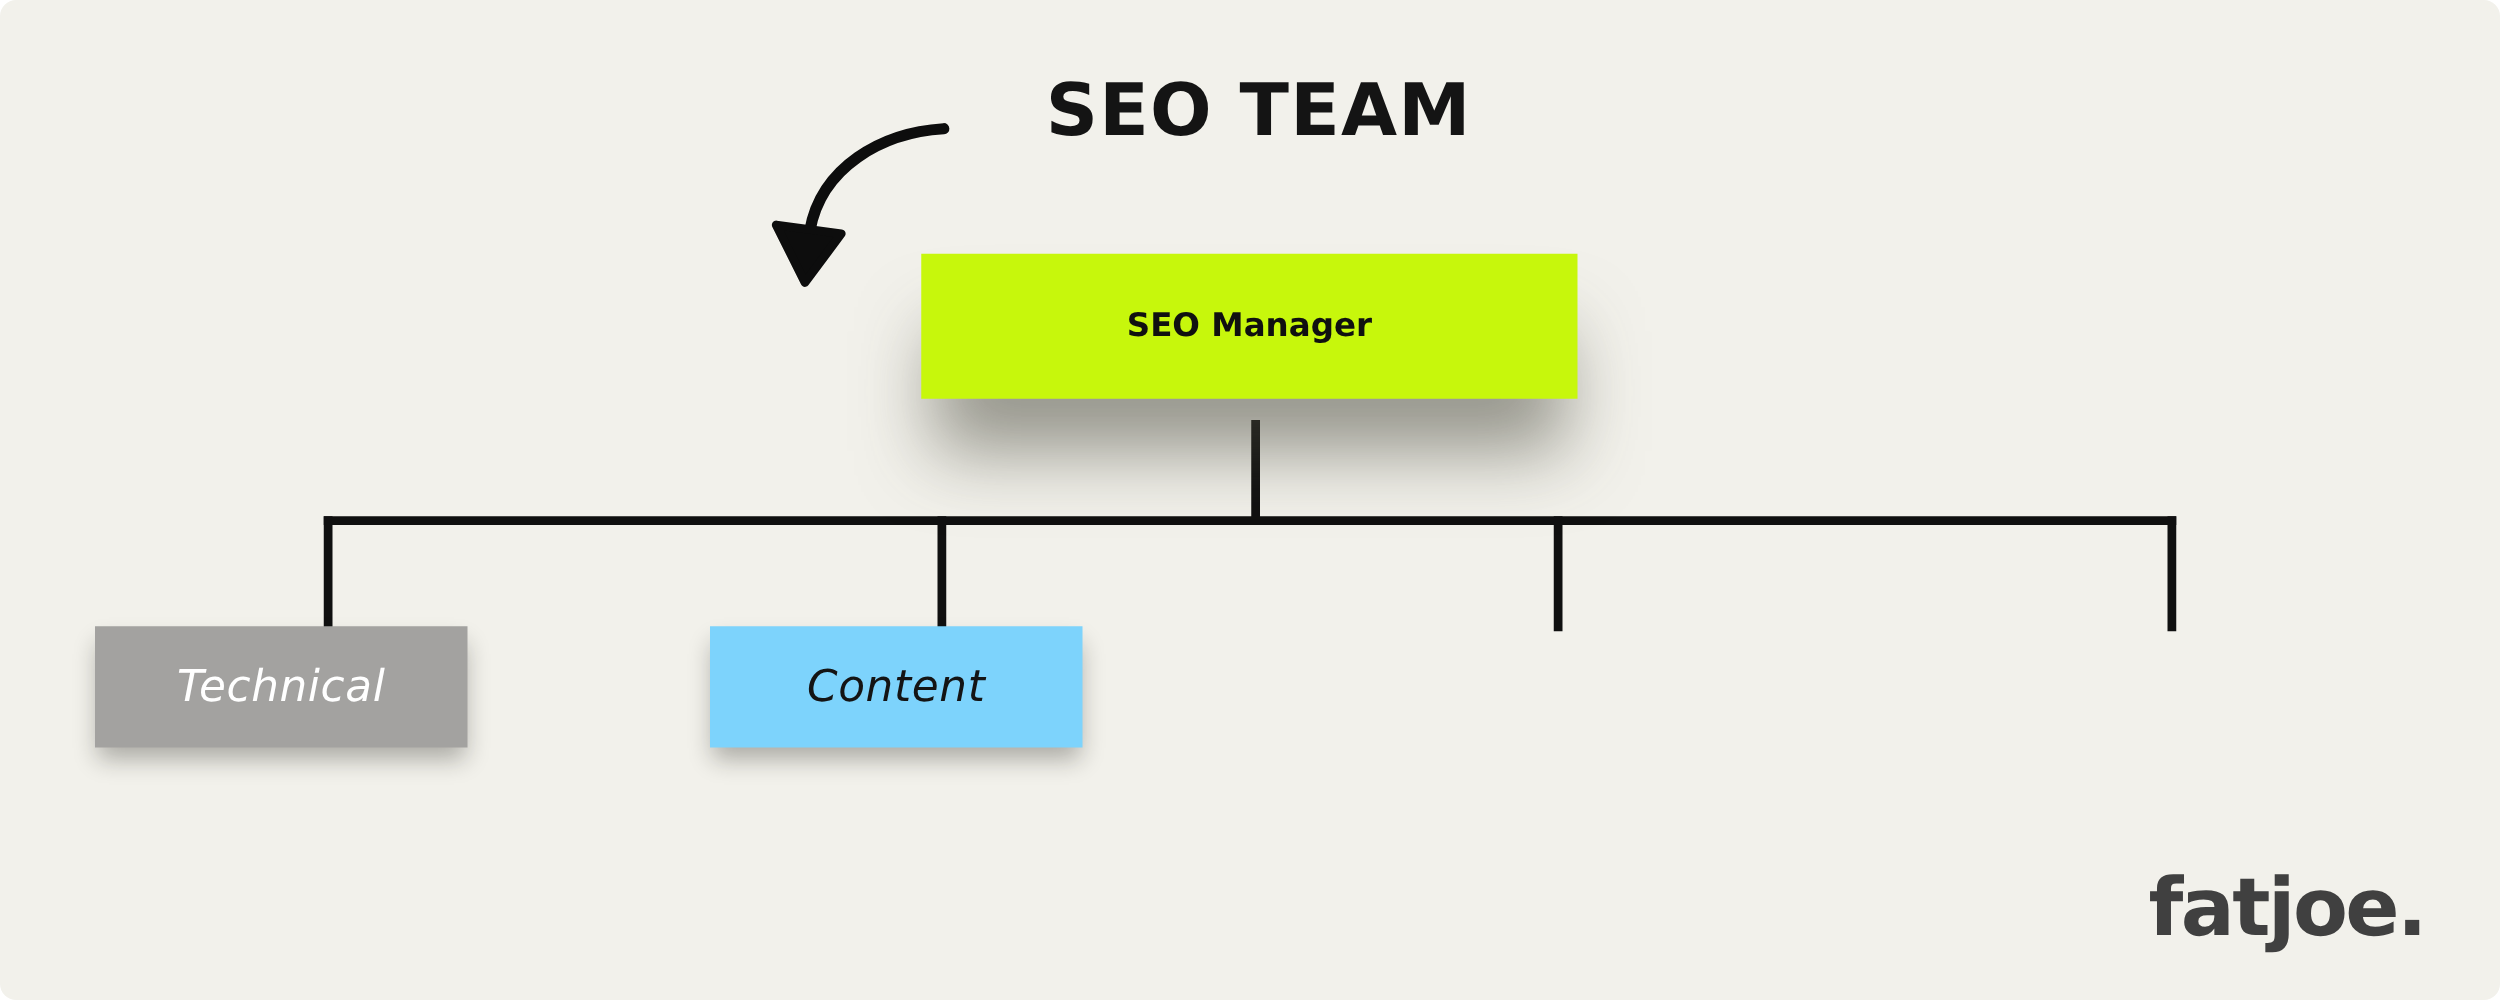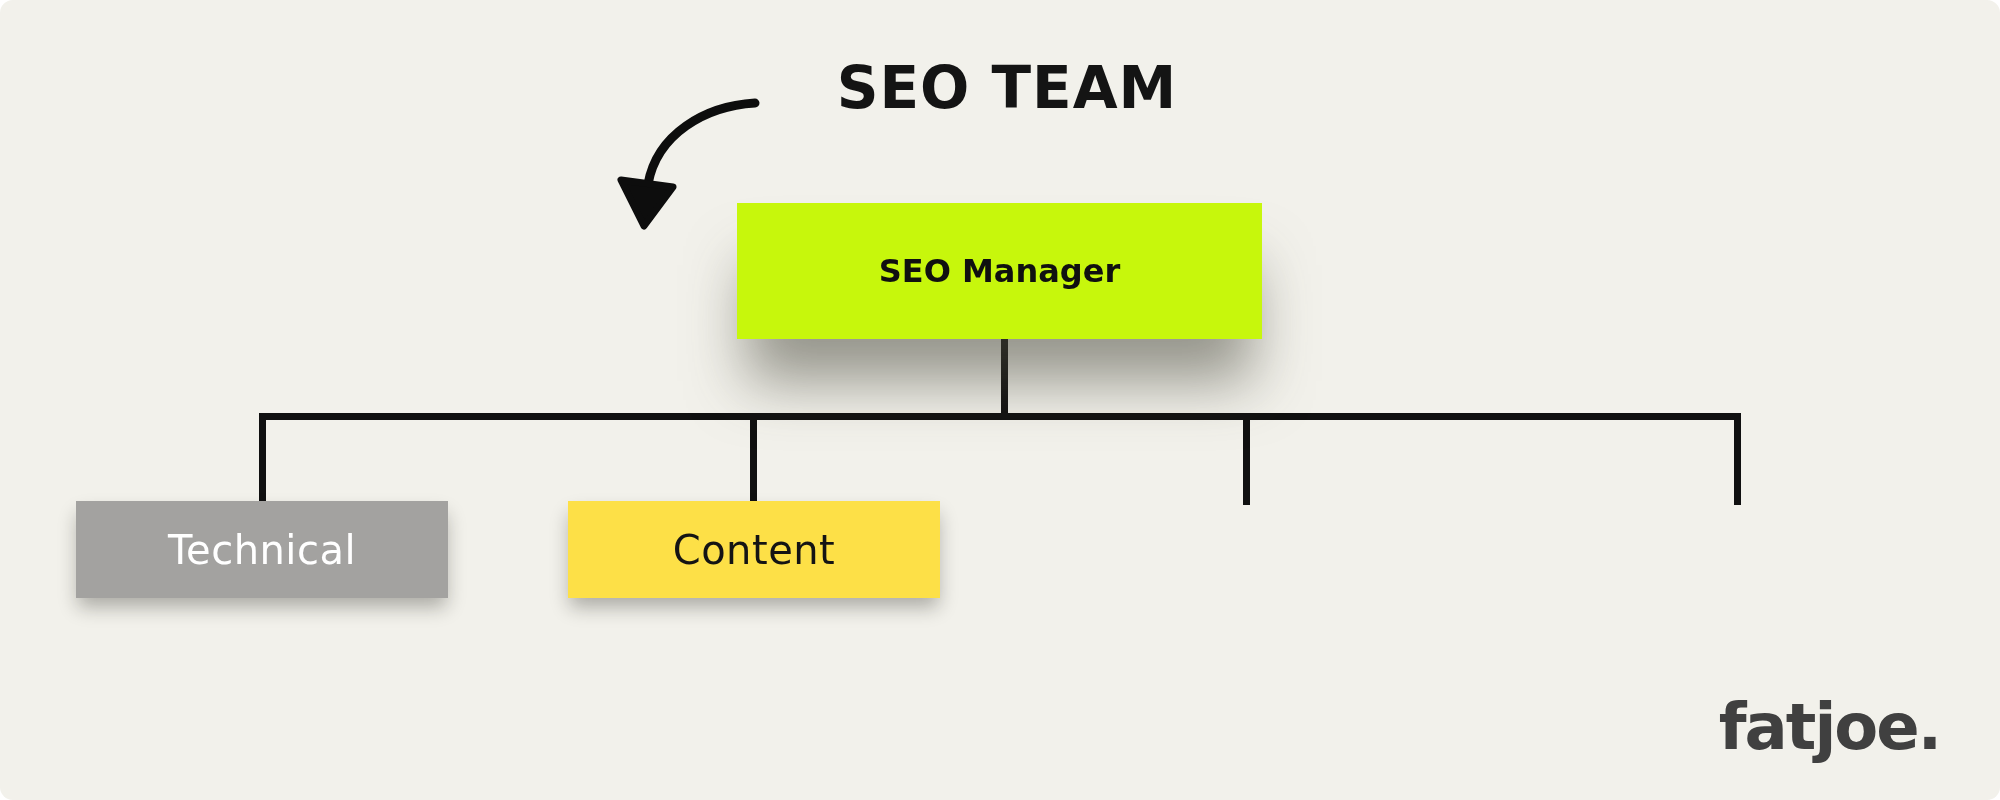--- a/index.html
+++ b/index.html
@@ -35,25 +35,25 @@
     left: 595px;
     top: 86px;
   }
 
   
   .root-node {
     position: absolute;
     left: 737px;
     top: 203px;
     width: 525px;
-    height: 136px;
+    height: 116px;
     display: flex;
     align-items: center;
     justify-content: center;
-    font-size: 32px;
+    font-size: 26px;
     font-weight: 700;
     box-shadow: 0 52px 58px -10px rgba(72, 72, 60, 0.55);
     z-index: 3;
   }
 
   
   .line {
     position: absolute;
     background: #101010;
     z-index: 1;
@@ -63,30 +63,31 @@
   .line-drop  { top: 413px; width: 7px; height: 92px; }
   .line-drop-1 { left: 259px;  }
   .line-drop-2 { left: 750px;  }
   .line-drop-3 { left: 1243px; }
   .line-drop-4 { left: 1734px; }
 
   
   .node {
     position: absolute;
     top: 501px;
-    width: 372px;
+    width: 298px;
     height: 97px;
     display: flex;
     align-items: center;
     justify-content: center;
-    font-size: 40px;
+    font-size: 35px;
     font-weight: 400;
     letter-spacing: 0.5px;
     box-shadow: 0 11px 18px -2px rgba(25, 25, 18, 0.32);
     z-index: 2;
+    font-style: italic;
   }
   .node-1 { left: 76px;   }
   .node-2 { left: 568px;  }
   .node-3 { left: 1060px; }
   .node-4 { left: 1552px; }
 
   
   .brand-logo {
     position: absolute;
     top: 690px;
@@ -118,21 +119,21 @@
   <div class="line line-drop line-drop-4"></div>
 
   <div class="root-node" style="background-color: rgb(199, 247, 12); color: rgb(16, 16, 16);">
     <span>SEO Manager</span>
   </div>
 
   <div class="node node-1" style="background-color: rgb(163, 162, 160); color: rgb(255, 255, 255);">
     <span>Technical</span>
   </div>
 
-  <div class="node node-2" style="background-color: #fde047; color: rgb(20, 20, 20); text-align: right;">
+  <div class="node node-2" style="background-color: #7dd3fc; color: rgb(20, 20, 20); text-align: right;">
     <span>Content</span>
   </div>
 
 
 
   <div class="brand-logo">fatjoe.</div>
 
 </div>
 
 </body></html>

